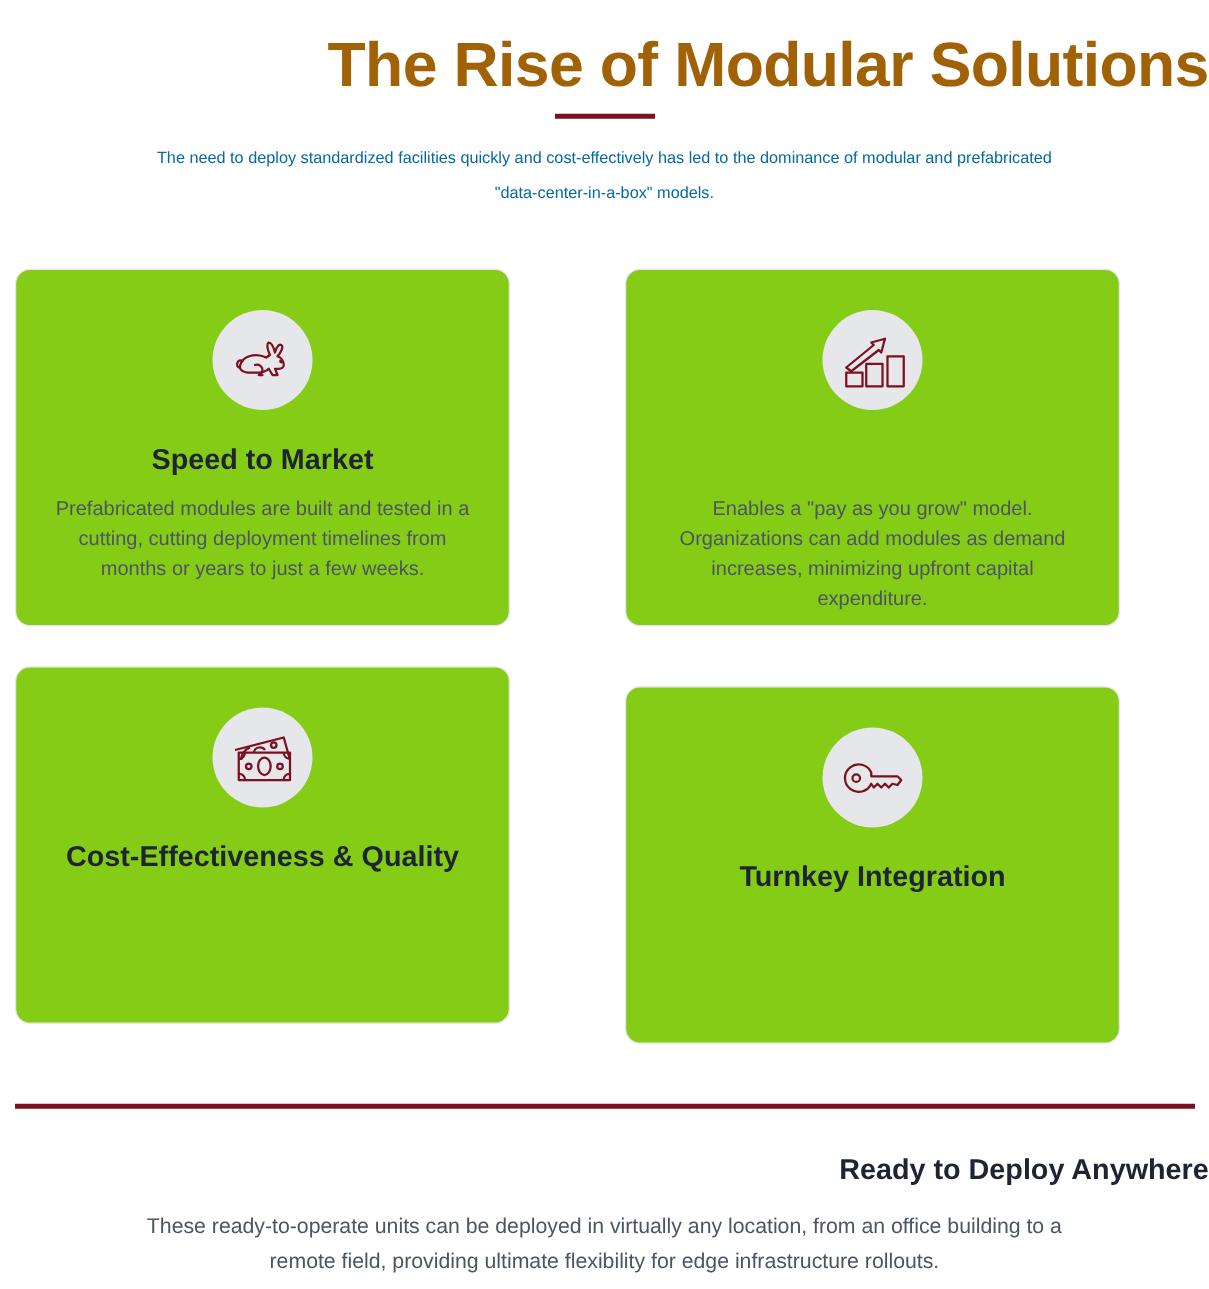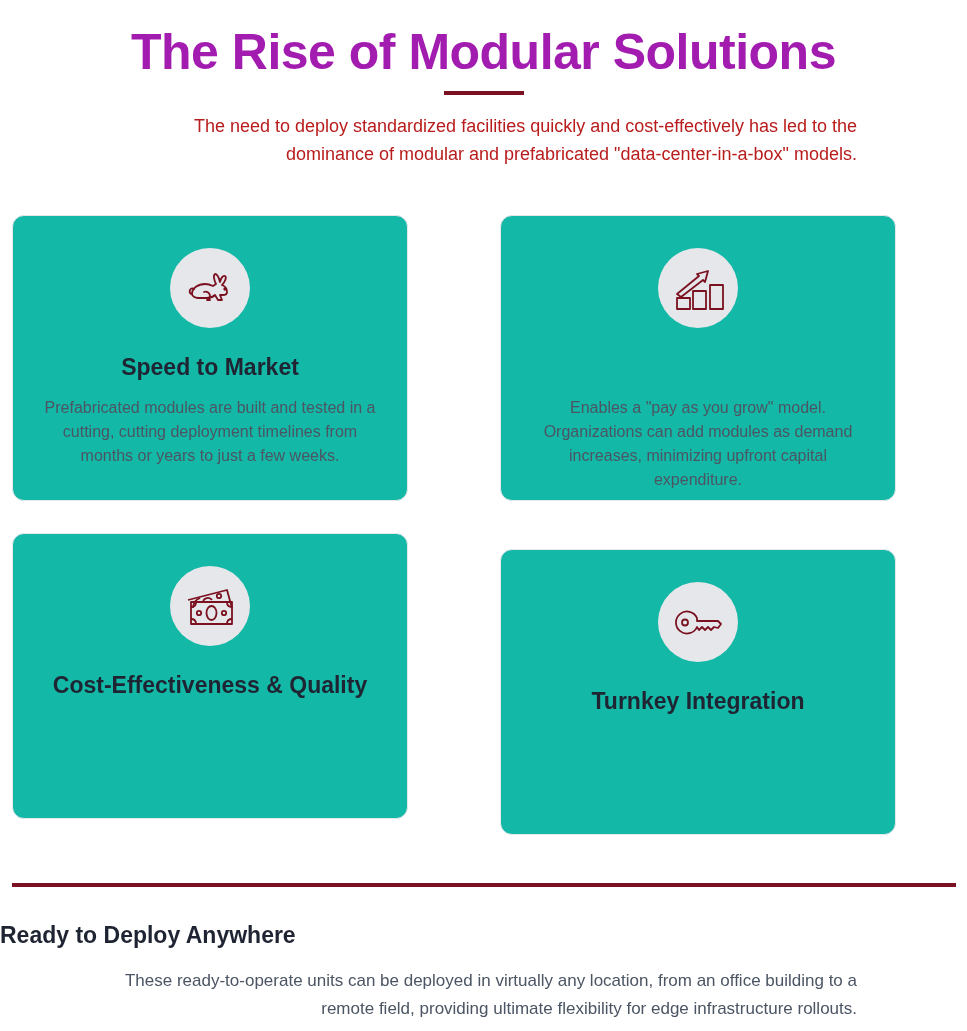--- a/index.html
+++ b/index.html
@@ -1,35 +1,35 @@
 <!DOCTYPE html>
 <html><head>
   <meta charset="utf-8">
   <style>
     * { box-sizing: border-box; margin: 0; padding: 0; }
     html, body { width: 967px; height: 1031px; background: #ffffff; overflow: hidden; }
     body { font-family: "Liberation Sans", "DejaVu Sans", sans-serif; color: #1f2937; position: relative; }
 
     .page-title {
       position: absolute; left: 0; right: 0; top: 22px;
-      text-align: center; font-size: 50px; font-weight: 700;
-      color: #a21caf; letter-spacing: -0.5px; line-height: 60px;
+      text-align: right; font-size: 50px; font-weight: 700;
+      color: #a16207; letter-spacing: -0.5px; line-height: 60px;
     }
     .title-divider {
       position: absolute; left: 444px; top: 91px; width: 80px; height: 4px;
       background: #7b1120;
     }
     .intro {
       position: absolute; left: 110px; width: 747px; top: 112px;
-      text-align: right; font-size: 18px; line-height: 28px; color: #b91c1c;
+      text-align: center; font-size: 13px; line-height: 28px; color: #0369a1;
     }
 
     .card {
       position: absolute; width: 396px; height: 286px;
-      background: #14b8a6; border: 1px solid #e5e7eb; border-radius: 12px;
+      background: #84cc16; border: 1px solid #e5e7eb; border-radius: 12px;
       text-align: center;
     }
     .card-icon {
       position: absolute; left: 50%; top: 32px; width: 80px; height: 80px;
       margin-left: -40px; border-radius: 50%; background: #e5e7eb;
       display: flex; align-items: center; justify-content: center;
     }
     .card-icon svg { width: 52px; height: 52px; }
     .card-title {
       position: absolute; left: 0; right: 0; top: 136px;
@@ -39,25 +39,25 @@
       position: absolute; left: 30px; right: 30px; top: 180px;
       font-size: 16px; line-height: 24px; color: #4b5563;
     }
 
     .rule {
       position: absolute; left: 12px; width: 944px; top: 883px; height: 4px;
       background: #7b1120;
     }
     .footer-title {
       position: absolute; left: 0; right: 0; top: 919px;
-      text-align: left; font-size: 23px; font-weight: 700; color: #1f2433; line-height: 32px;
+      text-align: right; font-size: 23px; font-weight: 700; color: #1f2433; line-height: 32px;
     }
     .footer-text {
       position: absolute; left: 110px; width: 747px; top: 967px;
-      text-align: right; font-size: 17px; line-height: 28px; color: #4b5563;
+      text-align: center; font-size: 17px; line-height: 28px; color: #4b5563;
     }
   </style>
 </head>
 <body>
 
 <h1 class="page-title">The Rise of Modular Solutions</h1>
 <div class="title-divider"></div>
 <p class="intro">The need to deploy standardized facilities quickly and cost-effectively has led to the dominance of modular and prefabricated "data-center-in-a-box" models.</p>
 
 <div class="card" style="left:12px; top:215px;">

